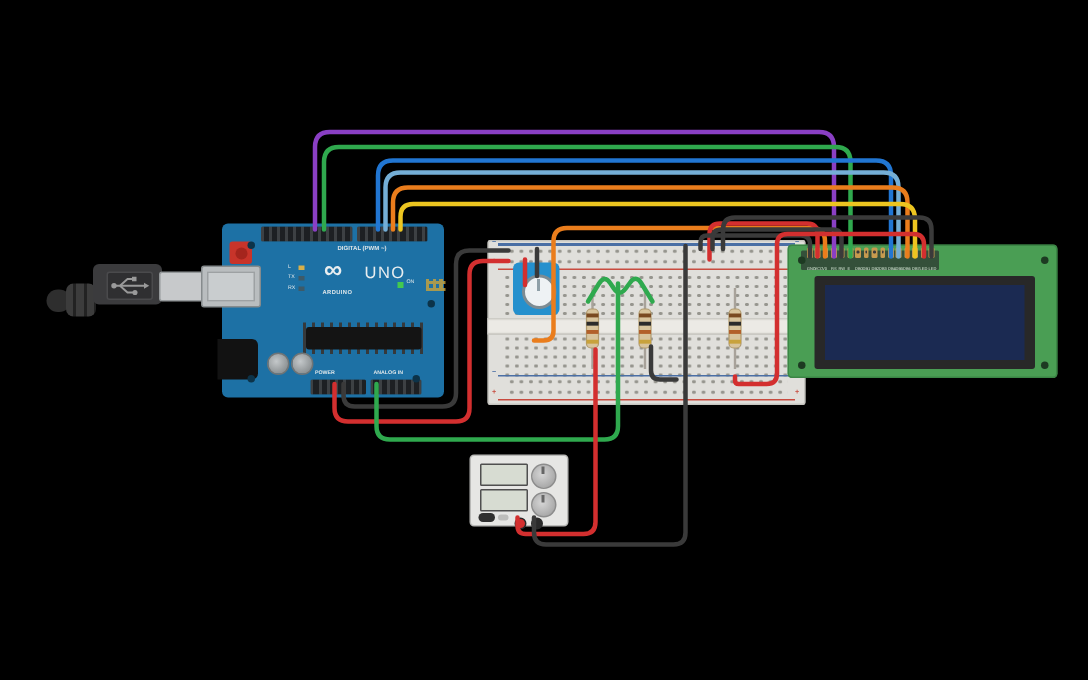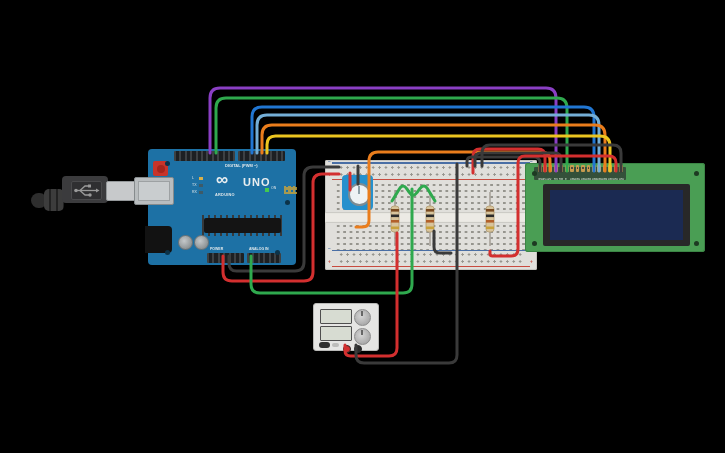--- a/index.html
+++ b/index.html
@@ -21,21 +21,21 @@
   .usb-socket-in{position:absolute;left:3px;top:3px;right:3px;bottom:3px;border:1px solid #9da1a3;background:#c9cdcf;}
   .barrel{left:-3px;top:77px;width:27px;height:27px;background:#121212;border-radius:0 4px 4px 0;}
   .reset-btn{left:5px;top:12px;width:15px;height:15px;background:#c8342a;border-radius:2px;}
   .reset-btn::after{content:"";position:absolute;left:3.5px;top:3.5px;width:8px;height:8px;border-radius:50%;background:#a5251d;}
   .chip{left:56px;top:69px;width:77px;height:15px;background:#141414;border-radius:2px;}
   .chip-legs{left:54px;top:66px;width:81px;height:21px;
              background:repeating-linear-gradient(90deg,#36393b 0 2px,transparent 2px 6px);}
   .cap{width:13px;height:13px;border-radius:50%;background:radial-gradient(circle at 40% 38%,#c4c8ca,#8f9496 70%);border:1px solid #6f7476;}
   .hole{width:5px;height:5px;border-radius:50%;background:#0c3349;}
   .logo{color:#e9eef0;font-size:17px;font-weight:bold;line-height:14px;}
-  .t-uno{color:#e9eef0;font-size:11px;letter-spacing:1px;font-weight:bold;}
+  .t-uno{color:#e9eef0;font-size:11px;letter-spacing:1px;font-weight:normal;}
   .tiny{color:#dfe7ea;transform-origin:left top;white-space:nowrap;}
   .led{width:4px;height:3px;}
   .icsp{width:13px;height:8px;background:repeating-linear-gradient(90deg,#caa43a 0 2px,transparent 2px 4.5px),
         repeating-linear-gradient(0deg,#caa43a 0 2px,transparent 2px 4.5px);opacity:.8;}
   
   .bb{left:325px;top:160px;width:212px;height:110px;background:#e0dfdb;border-radius:2px;
       box-shadow:inset 0 0 0 1px #c6c5c0;}
   .bb-dots{position:absolute;background-image:radial-gradient(circle,#96958e 1.05px,transparent 1.35px);}
   .bb-line{position:absolute;height:1.5px;left:7px;width:198px;}
   .bb-chan{position:absolute;left:0;top:52px;width:212px;height:11px;background:#eceae5;

